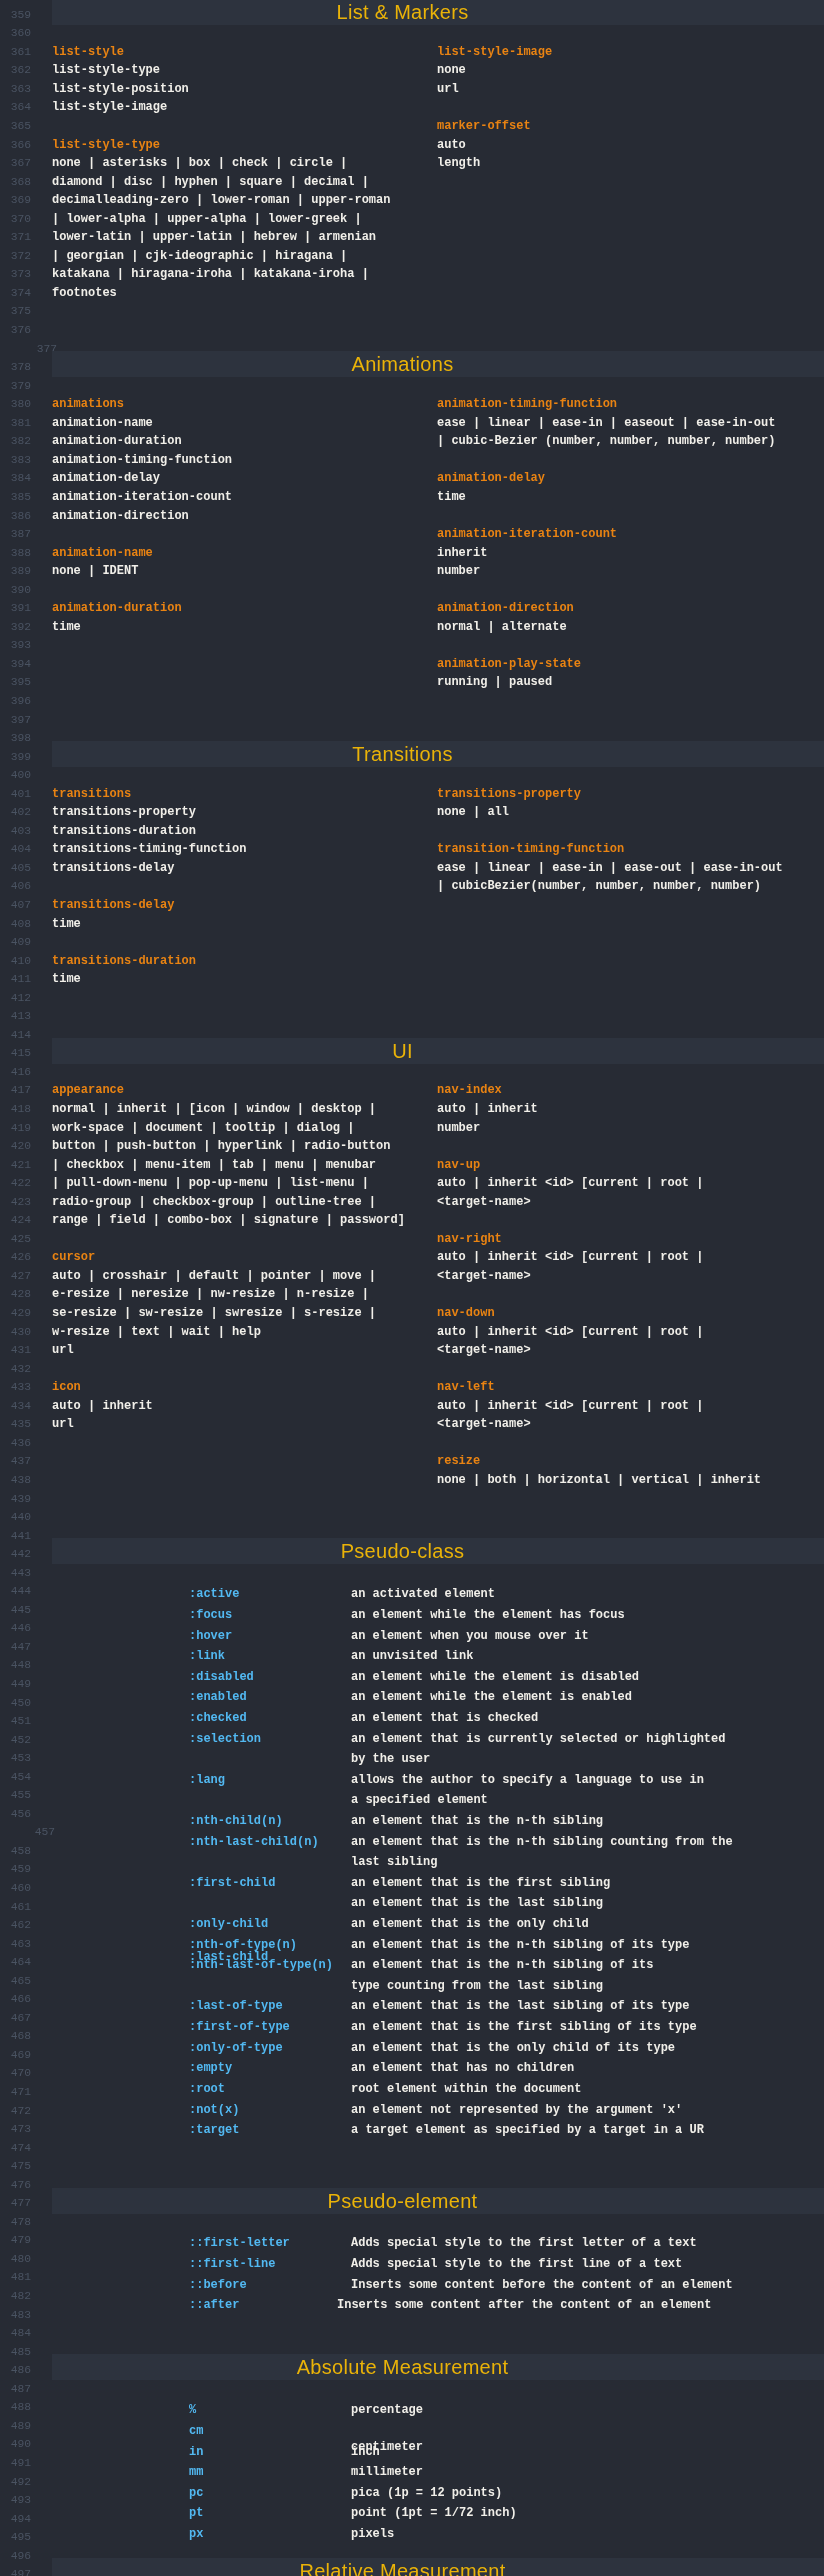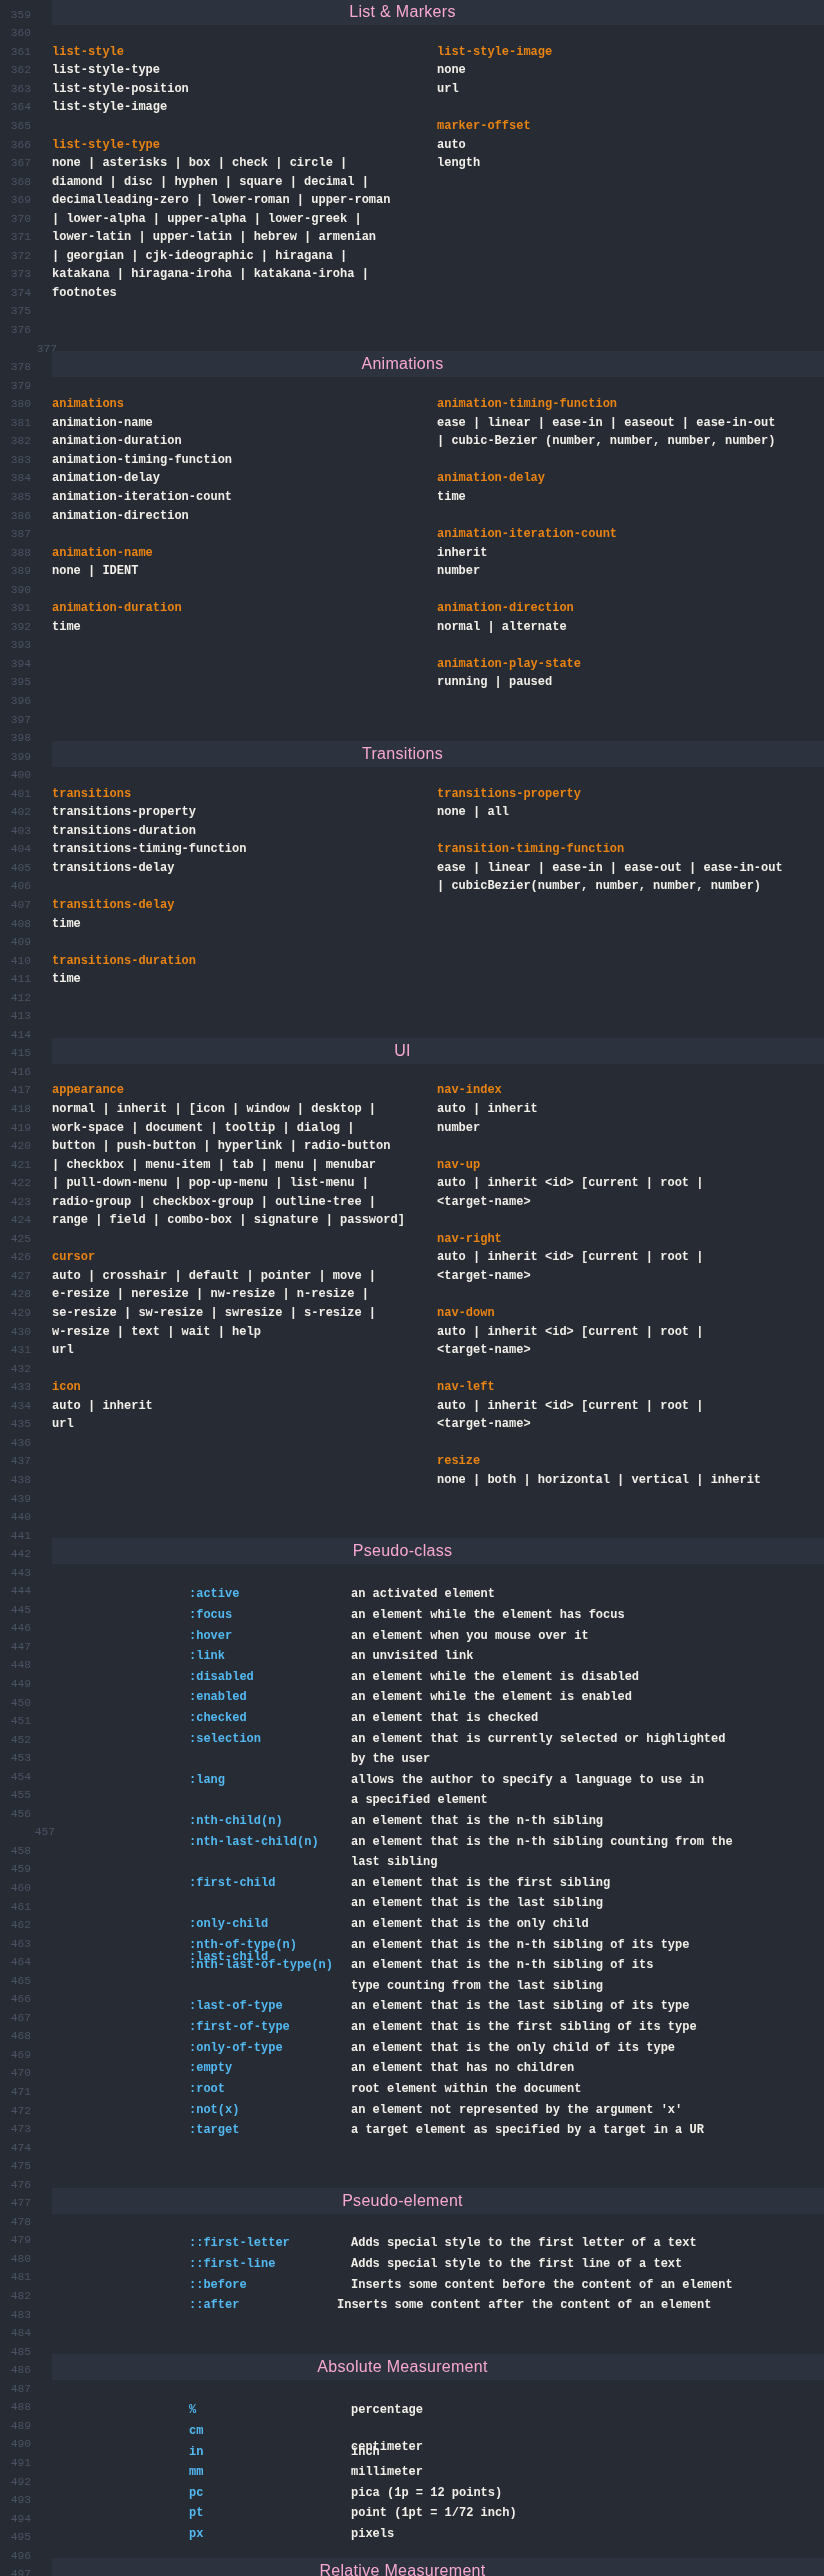--- a/index.html
+++ b/index.html
@@ -16,23 +16,23 @@
     color:#4a5362;font-size:11.3px;line-height:14.4px;
     font-weight:400;white-space:pre;
   }
   .band{
     position:absolute;left:52px;right:0;height:26px;
     background:#2d333e;
   }
   .sec-title{
     position:absolute;left:52px;width:701px;height:26px;
     text-align:center;line-height:26px;
-    color:#f9a8d4;
+    color:#eab308;
     font-family:"Liberation Sans",sans-serif;
-    font-size:16px;font-weight:400;
+    font-size:20px;font-weight:400;
     letter-spacing:0.3px;
   }
   .row{
     position:absolute;
     font-size:12px;line-height:14.4px;font-weight:700;
     white-space:pre;
   }
   .prop{color:#e98312;}
   .val{color:#f1efe9;}
   .term{color:#52b9f2;}

